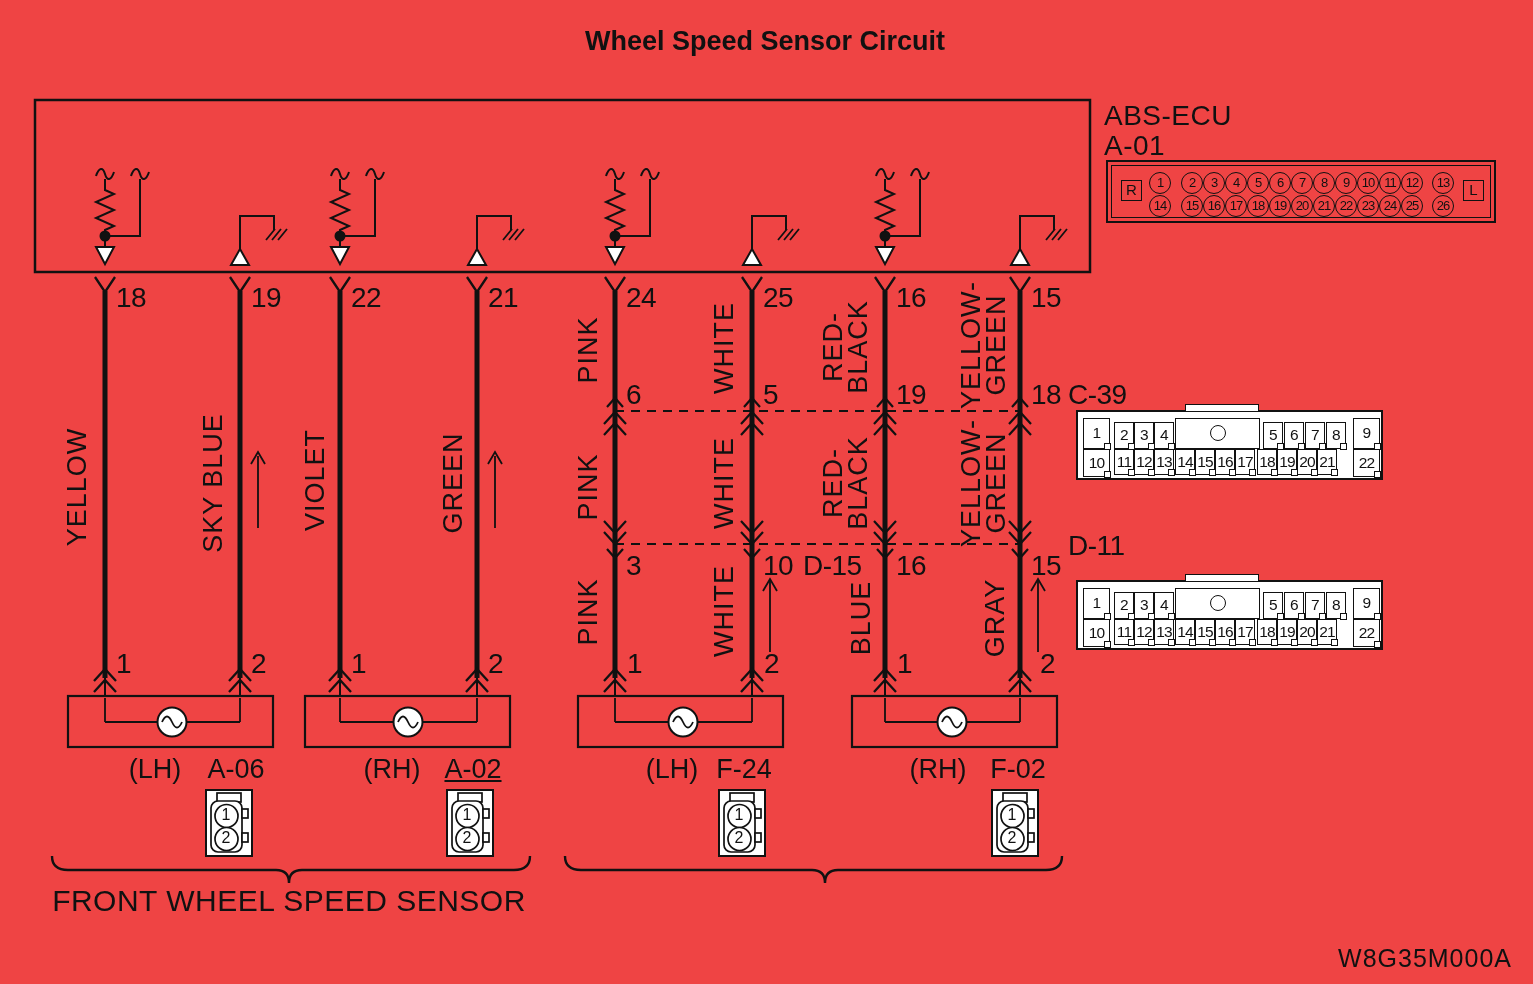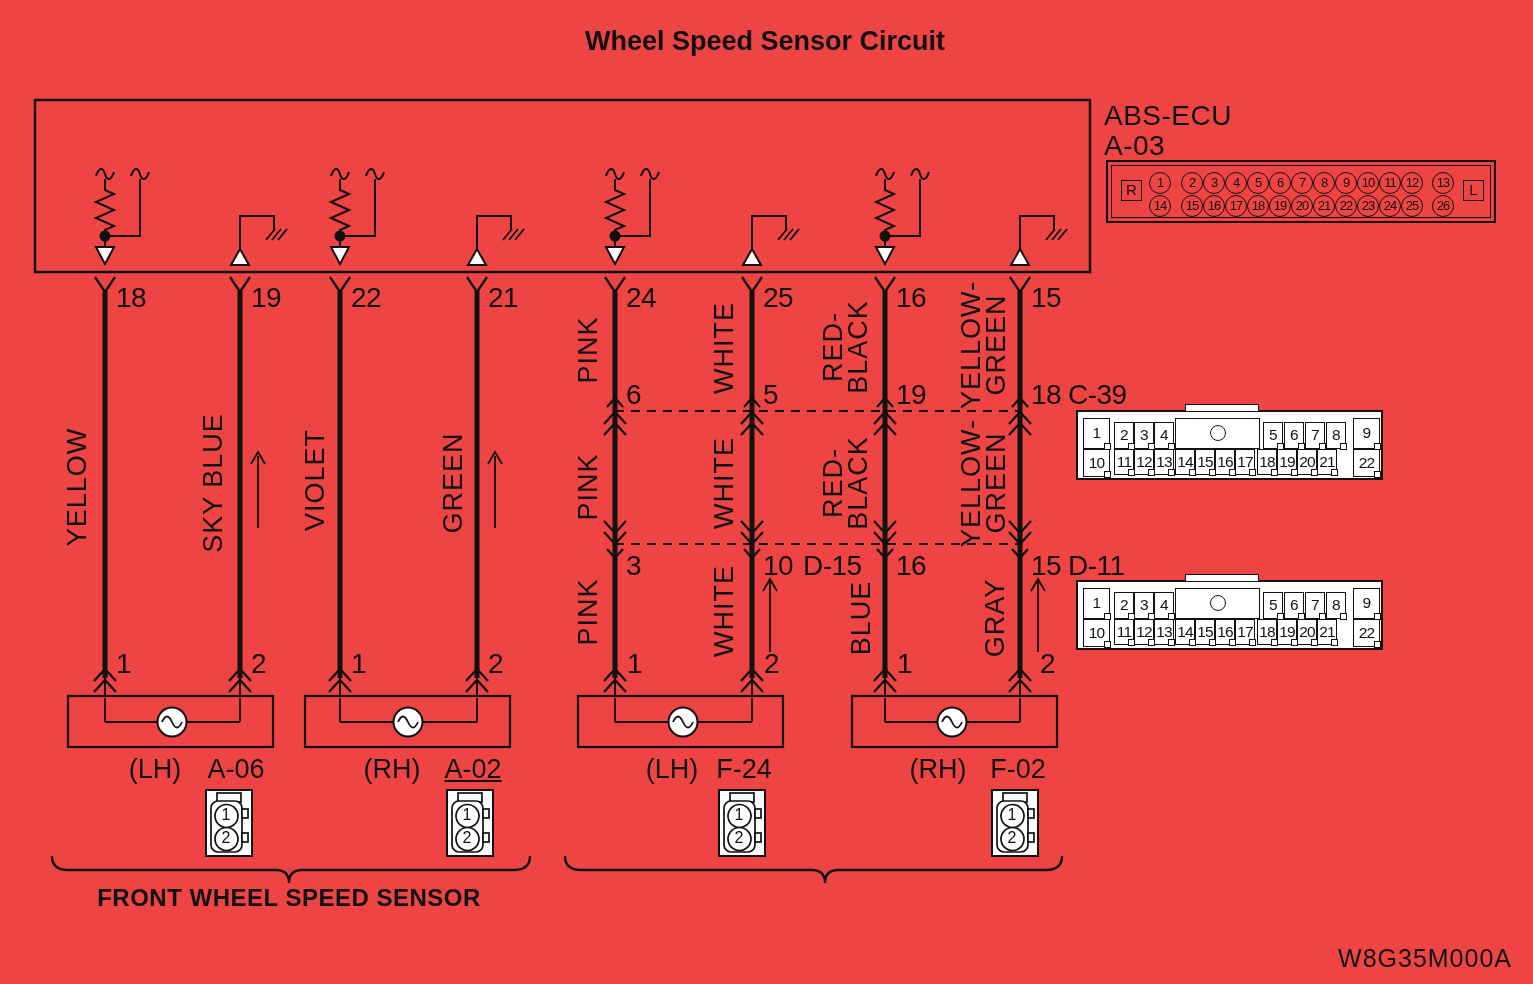--- a/index.html
+++ b/index.html
@@ -6,21 +6,21 @@
   #canvas{position:relative;width:1533px;height:984px;background:#ef4444;overflow:hidden;
           font-family:"Liberation Sans","DejaVu Sans",sans-serif;color:#111;}
   svg{position:absolute;left:0;top:0;}
   .t{position:absolute;white-space:nowrap;color:#111;}
   .title{font-size:27px;font-weight:bold;transform:translateX(-50%);}
   .n{font-size:28px;letter-spacing:-0.5px;}
   .ecu-lbl{font-size:28px;letter-spacing:0.5px;}
   .vl{position:absolute;transform:translate(-50%,-50%) rotate(-90deg);font-size:27px;
       letter-spacing:1px;line-height:25px;text-align:center;white-space:nowrap;}
   .cl{transform:translateX(-50%);font-size:27px;}
-  .grp{transform:translateX(-50%);font-size:24px;letter-spacing:0.5px;font-weight:bold;}
+  .grp{transform:translateX(-50%);font-size:30px;letter-spacing:0.5px;}
   .doc{transform:translateX(-100%);font-size:25px;letter-spacing:1px;}
   .icon-digit{transform:translateX(-50%);font-size:16px;}
   
   .a03{position:absolute;left:1106px;top:160px;width:390px;height:63px;border:2.2px solid #111;box-sizing:border-box;}
   .a03-inner{position:absolute;left:3px;top:3px;right:3px;bottom:3px;border:1.6px solid #111;}
   .mkr{position:absolute;width:21px;height:21px;border:1.8px solid #111;box-sizing:border-box;
        text-align:center;font-size:15px;line-height:18px;top:18px;}
   .pc{position:absolute;width:22px;height:22px;border:1.6px solid #111;border-radius:50%;
       box-sizing:border-box;text-align:center;font-size:13px;line-height:19px;letter-spacing:-1px;}
   
@@ -233,21 +233,21 @@
 
     <g stroke-width="2.4">
       <path d="M52,856 Q52,870 68,870 L276,870 Q289,870 289,883 Q289,870 302,870 L514,870 Q530,870 530,856"></path>
       <path d="M565,856 Q565,870 581,870 L812,870 Q825,870 825,883 Q825,870 838,870 L1046,870 Q1062,870 1062,856"></path>
     </g>
   </svg>
 
   <div class="t title" style="left:765px;top:26px;">Wheel Speed Sensor Circuit</div>
 
   <div class="t ecu-lbl" style="left:1104px;top:100px;">ABS-ECU</div>
-  <div class="t ecu-lbl" style="left:1104px;top:130px;">A-03</div>
+  <div class="t ecu-lbl" style="left:1104px;top:130px;">A-01</div>
 
   <div class="a03">
     <div class="a03-inner"></div>
     <div class="mkr" style="left:13px;">R</div>
     <div class="mkr" style="left:355px;">L</div>
     <div class="pc" style="left:41px;top:10px;">1</div>
     <div class="pc" style="left:73px;top:10px;">2</div>
     <div class="pc" style="left:95px;top:10px;">3</div>
     <div class="pc" style="left:117px;top:10px;">4</div>
     <div class="pc" style="left:139px;top:10px;">5</div>
@@ -287,21 +287,21 @@
   <div class="t n" style="left:763px;top:379px;">5</div>
   <div class="t n" style="left:896px;top:379px;">19</div>
   <div class="t n" style="left:1031px;top:379px;">18</div>
   <div class="t n" style="left:1068px;top:379px;">C-39</div>
 
   <div class="t n" style="left:626px;top:550px;">3</div>
   <div class="t n" style="left:763px;top:550px;">10</div>
   <div class="t n" style="left:803px;top:550px;">D-15</div>
   <div class="t n" style="left:896px;top:550px;">16</div>
   <div class="t n" style="left:1031px;top:550px;">15</div>
-  <div class="t n" style="left:1068px;top:550px;">D-11</div>
+  <div class="t n" style="left:1068px;top:530px;">D-11</div>
 
   <div class="t n" style="left:116px;top:648px;">1</div>
   <div class="t n" style="left:251px;top:648px;">2</div>
   <div class="t n" style="left:351px;top:648px;">1</div>
   <div class="t n" style="left:488px;top:648px;">2</div>
   <div class="t n" style="left:627px;top:648px;">1</div>
   <div class="t n" style="left:764px;top:648px;">2</div>
   <div class="t n" style="left:897px;top:648px;">1</div>
   <div class="t n" style="left:1040px;top:648px;">2</div>
 

